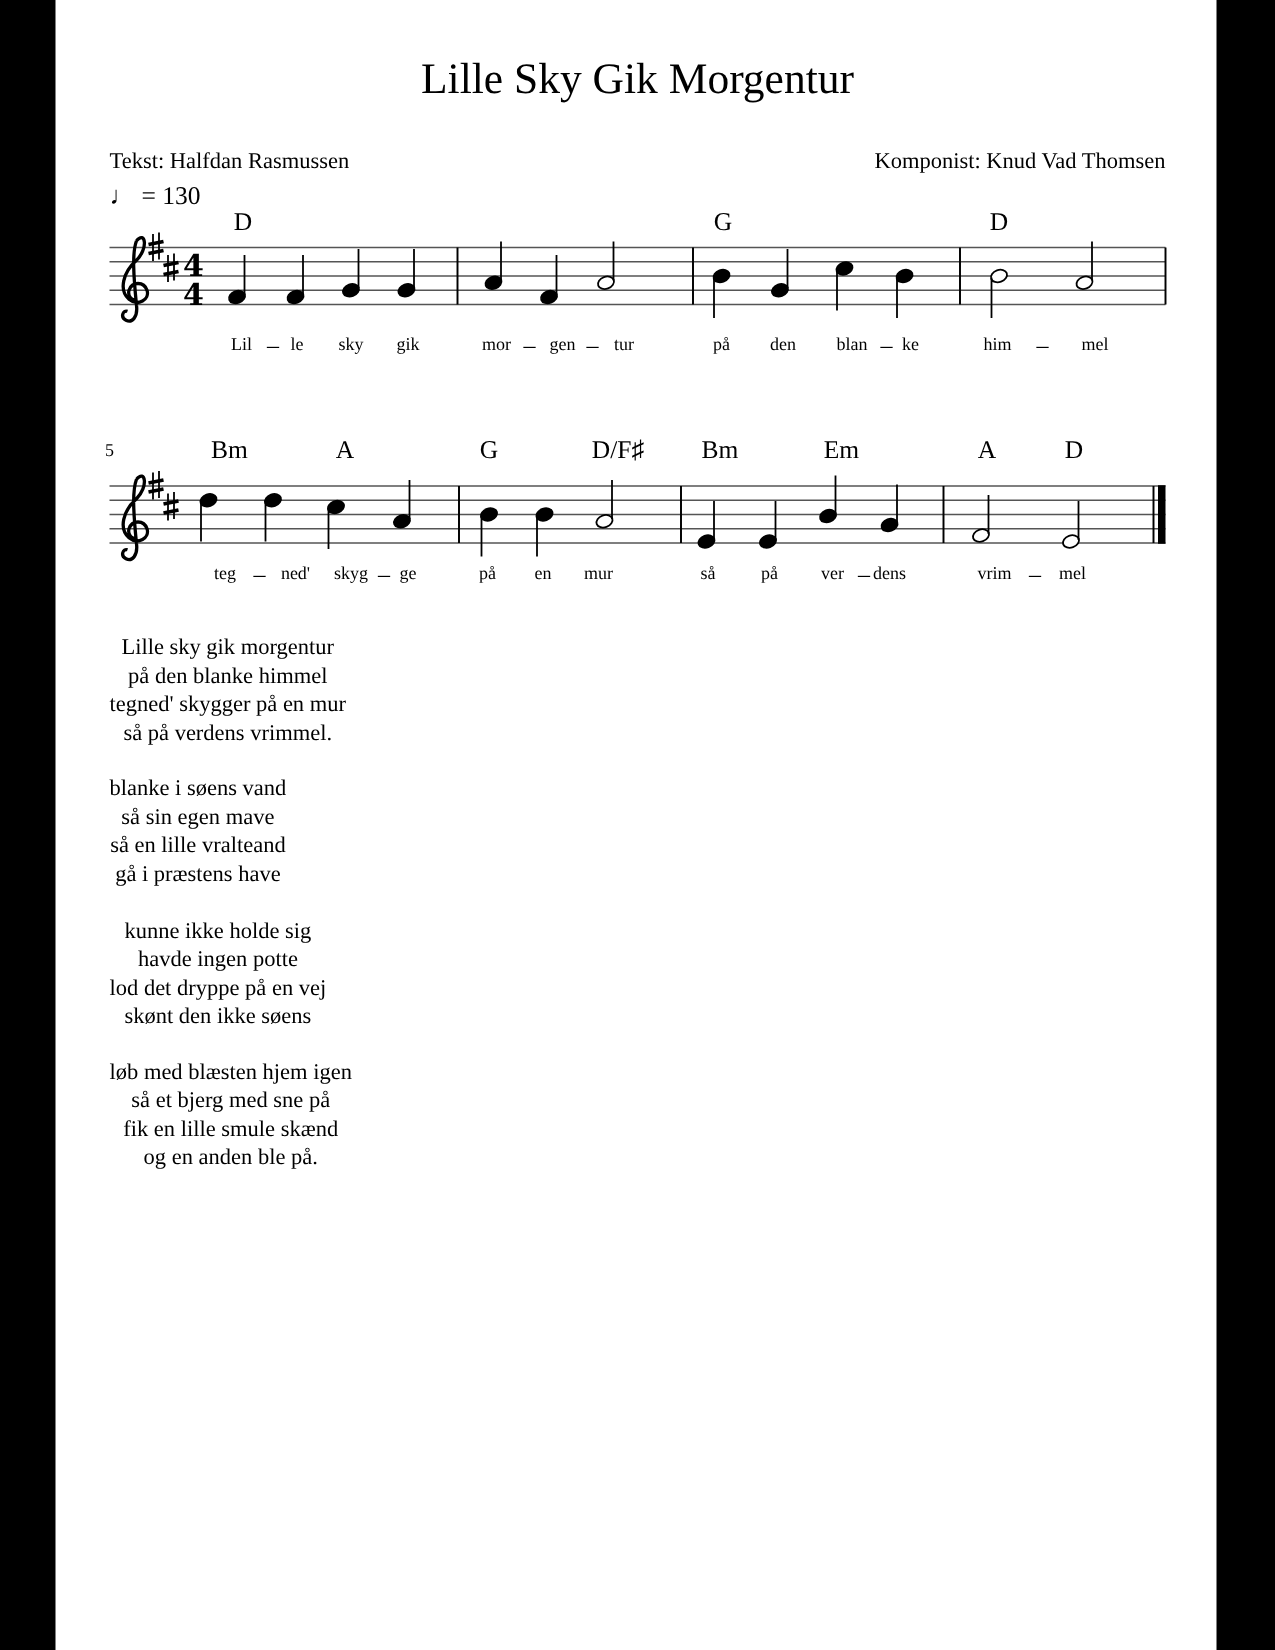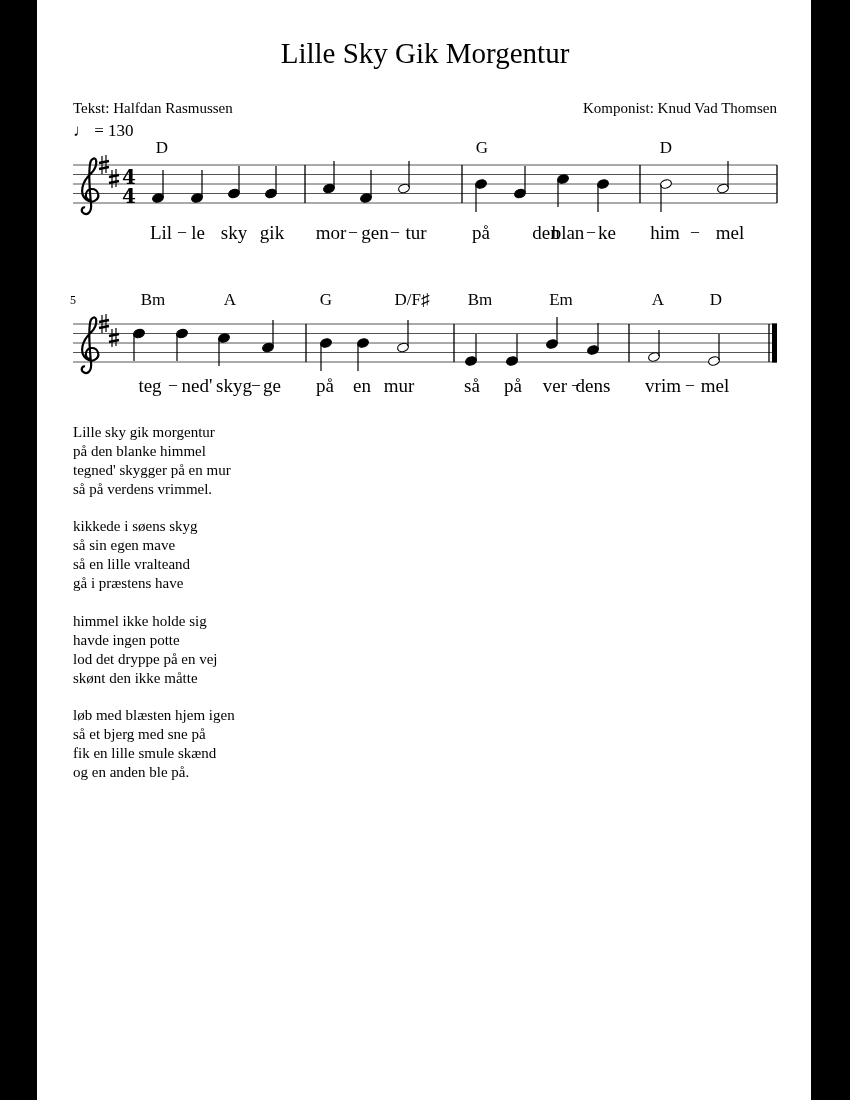--- a/index.html
+++ b/index.html
@@ -1,24 +1,24 @@
 <!DOCTYPE html>
 <html><head>
 <meta charset="utf-8">
 <style>
   html, body { margin:0; padding:0; }
   body { width:850px; height:1100px; background:#000; position:relative; overflow:hidden;
          font-family:"Liberation Serif", "DejaVu Serif", serif; color:#000; }
   .page { position:absolute; left:37px; top:0; width:774px; height:1100px; background:#fff; }
-  .abs { position:absolute; white-space:nowrap; }
+  .abs { position:absolute; white-space:nowrap;text-align:center; }
   .title { top:37px; left:0; width:850px; text-align:center; font-size:29px; }
   .credit { top:100px; font-size:15px; }
   .tempo { top:121px; left:73px; font-size:17px; font-weight:normal; }
   .chord { font-size:17px; transform:translateX(-50%); }
-  .lyric { font-size:19px; transform:translateX(-50%); }
+  .lyric { font-size:12px; transform:translateX(-50%); }
   .hyphen { font-size:16px; transform:translateX(-50%); }
   .measnum { font-size:12px; }
   .verse { left:73px; font-size:15px; line-height:19px; }
   .verse div { height:19px; }
   svg.staffsvg { position:absolute; left:0; top:0; }
 </style>
 </head>
 <body>
 
 <div class="page"></div>
@@ -158,21 +158,21 @@
   <div class="abs hyphen" style="left:182px; top:222px">–</div>
   <div class="abs lyric" style="left:198px; top:222px">le</div>
   <div class="abs lyric" style="left:234px; top:222px">sky</div>
   <div class="abs lyric" style="left:272px; top:222px">gik</div>
   <div class="abs lyric" style="left:331px; top:222px">mor</div>
   <div class="abs hyphen" style="left:353px; top:222px">–</div>
   <div class="abs lyric" style="left:375px; top:222px">gen</div>
   <div class="abs hyphen" style="left:395px; top:222px">–</div>
   <div class="abs lyric" style="left:416px; top:222px">tur</div>
   <div class="abs lyric" style="left:481px; top:222px">på</div>
-  <div class="abs lyric" style="left:546px; top:222px">den</div>
+  <div class="abs lyric" style="left:522px; top:222px">den</div>
   <div class="abs lyric" style="left:568px; top:222px">blan</div>
   <div class="abs hyphen" style="left:591px; top:222px">–</div>
   <div class="abs lyric" style="left:607px; top:222px">ke</div>
   <div class="abs lyric" style="left:665px; top:222px">him</div>
   <div class="abs hyphen" style="left:695px; top:222px">–</div>
   <div class="abs lyric" style="left:730px; top:222px">mel</div>
 </div>
 
 <div class="abs measnum" style="left:70px; top:293px">5</div>
 <div>
@@ -206,29 +206,29 @@
   <div class="abs lyric" style="left:715px; top:375px">mel</div>
 </div>
 
 <div class="abs verse" style="top:423px">
   <div>Lille sky gik morgentur</div>
   <div>på den blanke himmel</div>
   <div>tegned' skygger på en mur</div>
   <div>så på verdens vrimmel.</div>
 </div>
 <div class="abs verse" style="top:517px">
-  <div>kikkede i søens skyg</div>
+  <div>blanke i søens vand</div>
   <div>så sin egen mave</div>
   <div>så en lille vralteand</div>
   <div>gå i præstens have</div>
 </div>
 <div class="abs verse" style="top:612px">
-  <div>himmel ikke holde sig</div>
+  <div>kunne ikke holde sig</div>
   <div>havde ingen potte</div>
   <div>lod det dryppe på en vej</div>
-  <div>skønt den ikke måtte</div>
+  <div>skønt den ikke søens</div>
 </div>
 <div class="abs verse" style="top:706px">
   <div>løb med blæsten hjem igen</div>
   <div>så et bjerg med sne på</div>
   <div>fik en lille smule skænd</div>
   <div>og en anden ble på.</div>
 </div>
 
 </body></html>

